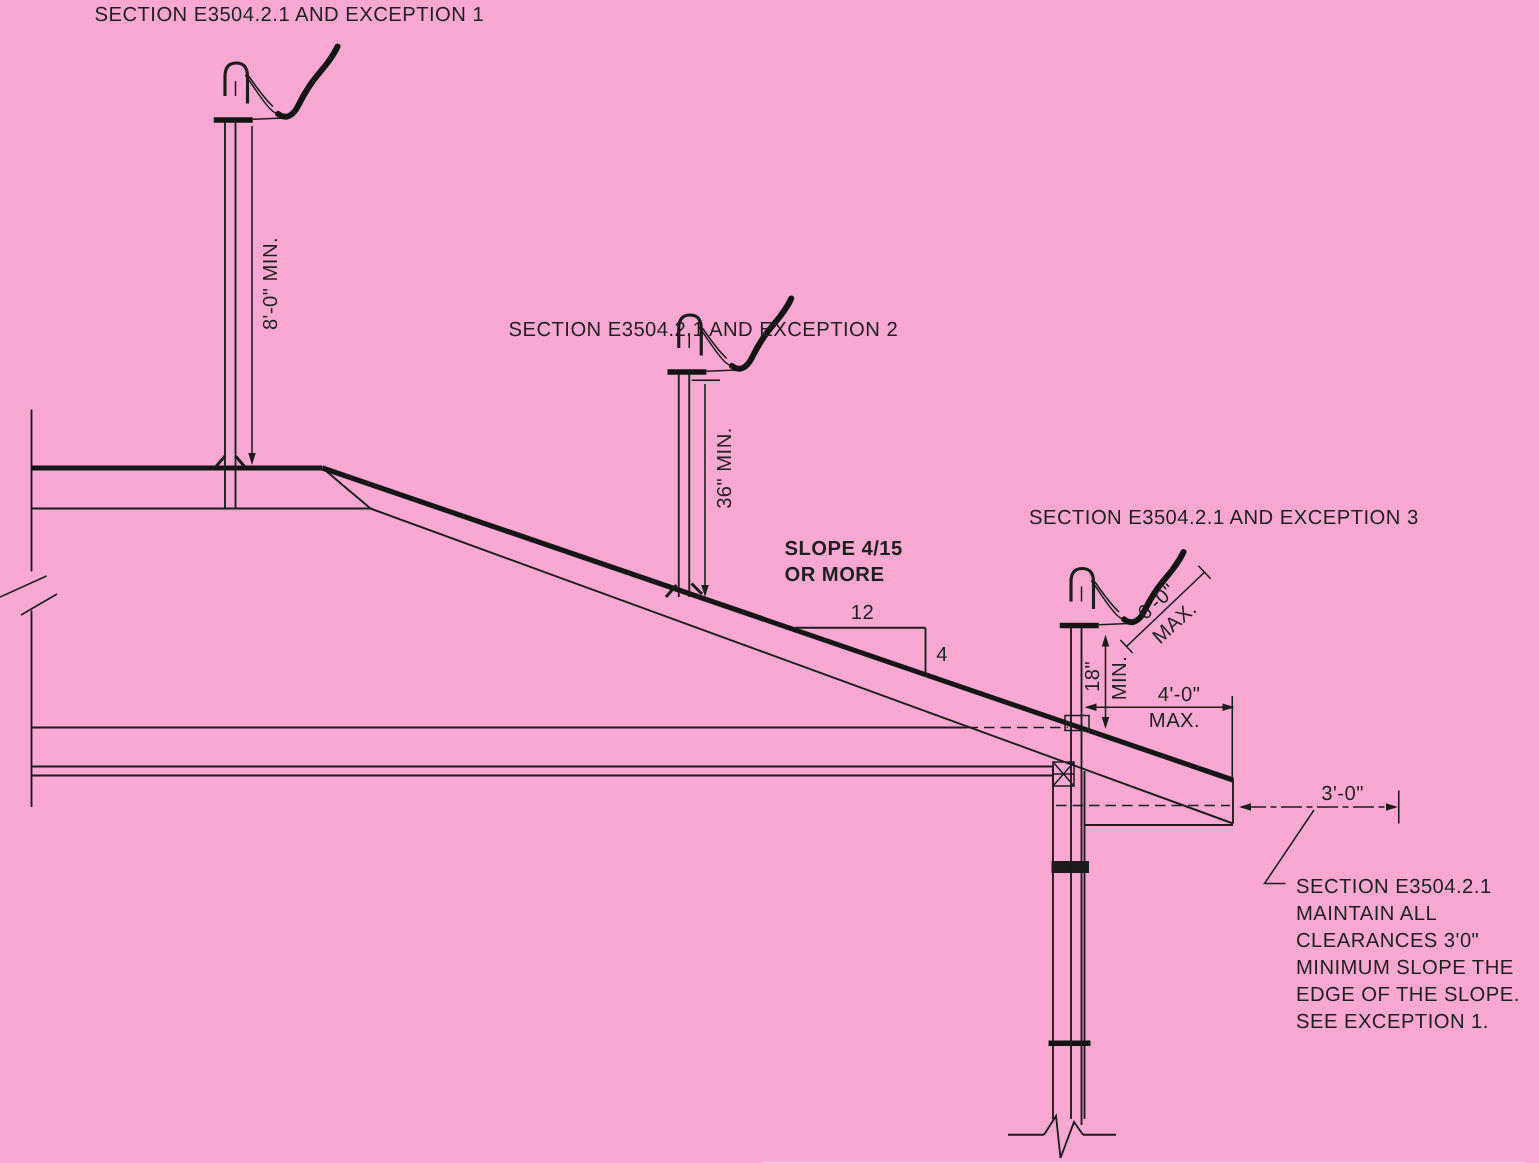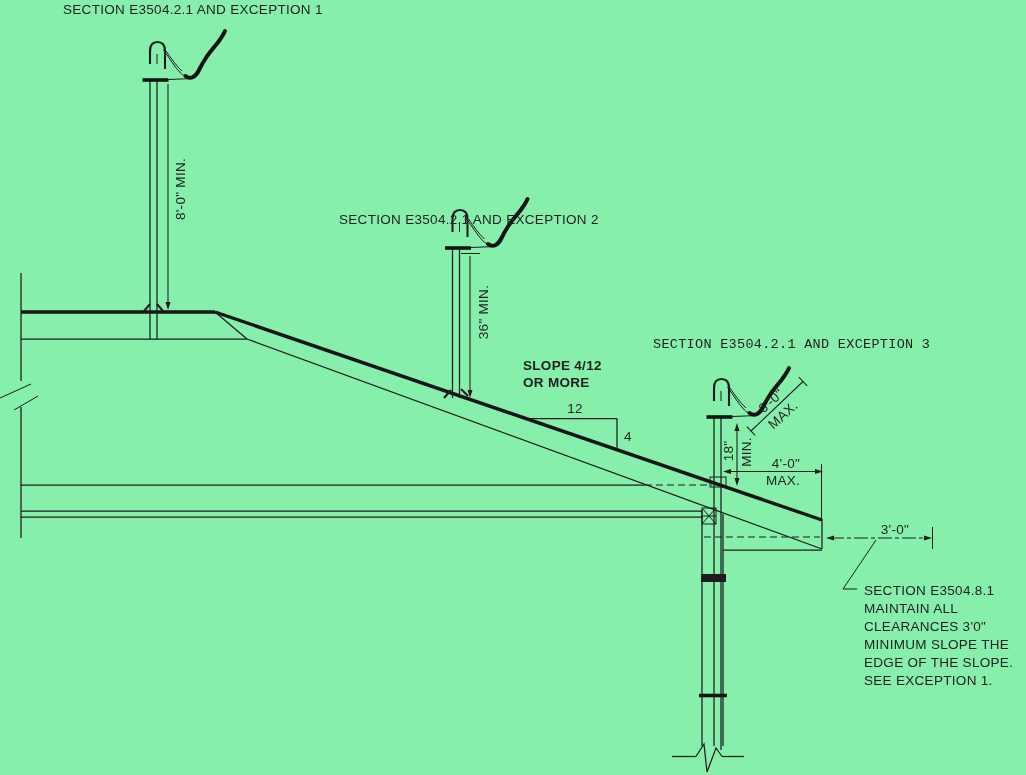--- a/index.html
+++ b/index.html
@@ -1,17 +1,17 @@
 <!DOCTYPE html>
 <html><head>
 <meta charset="utf-8">
 <style>
   html,body{margin:0;padding:0;background:#fff;}
   .stage{
-    position:relative;width:1026px;height:775px;background:#86efac;overflow:hidden;
+    position:relative;width:1026px;height:775px;background:#f9a8d4;overflow:hidden;
     font-family:"Liberation Sans", sans-serif;color:#1c1c1c;
   }
   .stage svg{position:absolute;left:0;top:0;}
   .txt{
     position:absolute;white-space:nowrap;font-size:13.5px;line-height:15px;
     letter-spacing:.3px;color:#1f1f1f;
   }
   .ctr{transform:translate(-50%,-50%);text-align:right;}
   .rot90{transform:translate(-50%,-50%) rotate(-90deg);}
   .rot42{transform:translate(-50%,-50%) rotate(-42deg);}
@@ -158,43 +158,43 @@
     </g>
 
     <g>
       <line class="ln" x1="530" y1="418.5" x2="617" y2="418.5"></line>
       <line class="ln" x1="617" y1="418.5" x2="617" y2="449.5"></line>
     </g>
   </svg>
 
   <div class="txt" style="left:63px;top:2px;">SECTION E3504.2.1 AND EXCEPTION 1</div>
   <div class="txt" style="left:339px;top:176px;margin-top:36px;">SECTION E3504.2.1 AND EXCEPTION 2</div>
-  <div class="txt" style="left:653px;top:337px;font-family:Liberation Mono, monospace;">SECTION E3504.2.1 AND EXCEPTION 3</div>
-
-  <div class="txt bold" style="left:523px;top:358px;">SLOPE 4/12</div>
+  <div class="txt" style="left:686px;top:337px;">SECTION E3504.2.1 AND EXCEPTION 3</div>
+
+  <div class="txt bold" style="left:523px;top:358px;">SLOPE 4/15</div>
   <div class="txt bold" style="left:523px;top:375px;">OR MORE</div>
 
   <div class="txt ctr" style="left:575px;top:408px;">12</div>
   <div class="txt ctr" style="left:628px;top:436px;">4</div>
 
   <div class="txt rot90" style="left:180px;top:189px;">8'-0" MIN.</div>
   <div class="txt rot90" style="left:483px;top:312px;">36" MIN.</div>
   <div class="txt rot90" style="left:728px;top:451px;">18"</div>
   <div class="txt rot90" style="left:746px;top:452px;">MIN.</div>
 
   <div class="txt rot42" style="left:771px;top:401px;">6'-0"</div>
   <div class="txt rot42" style="left:783px;top:415px;">MAX.</div>
 
   <div class="txt ctr" style="left:786px;top:463px;">4'-0"</div>
   <div class="txt ctr" style="left:783px;top:480px;">MAX.</div>
 
   <div class="txt ctr" style="left:895px;top:529px;">3'-0"</div>
 
   <div class="txt note" style="left:864px;top:582px;">
-    <div>SECTION E3504.8.1</div>
+    <div>SECTION E3504.2.1</div>
     <div>MAINTAIN ALL</div>
     <div>CLEARANCES 3'0"</div>
     <div>MINIMUM SLOPE THE</div>
     <div>EDGE OF THE SLOPE.</div>
     <div>SEE EXCEPTION 1.</div>
   </div>
 
 </div>
 
 </body></html>

